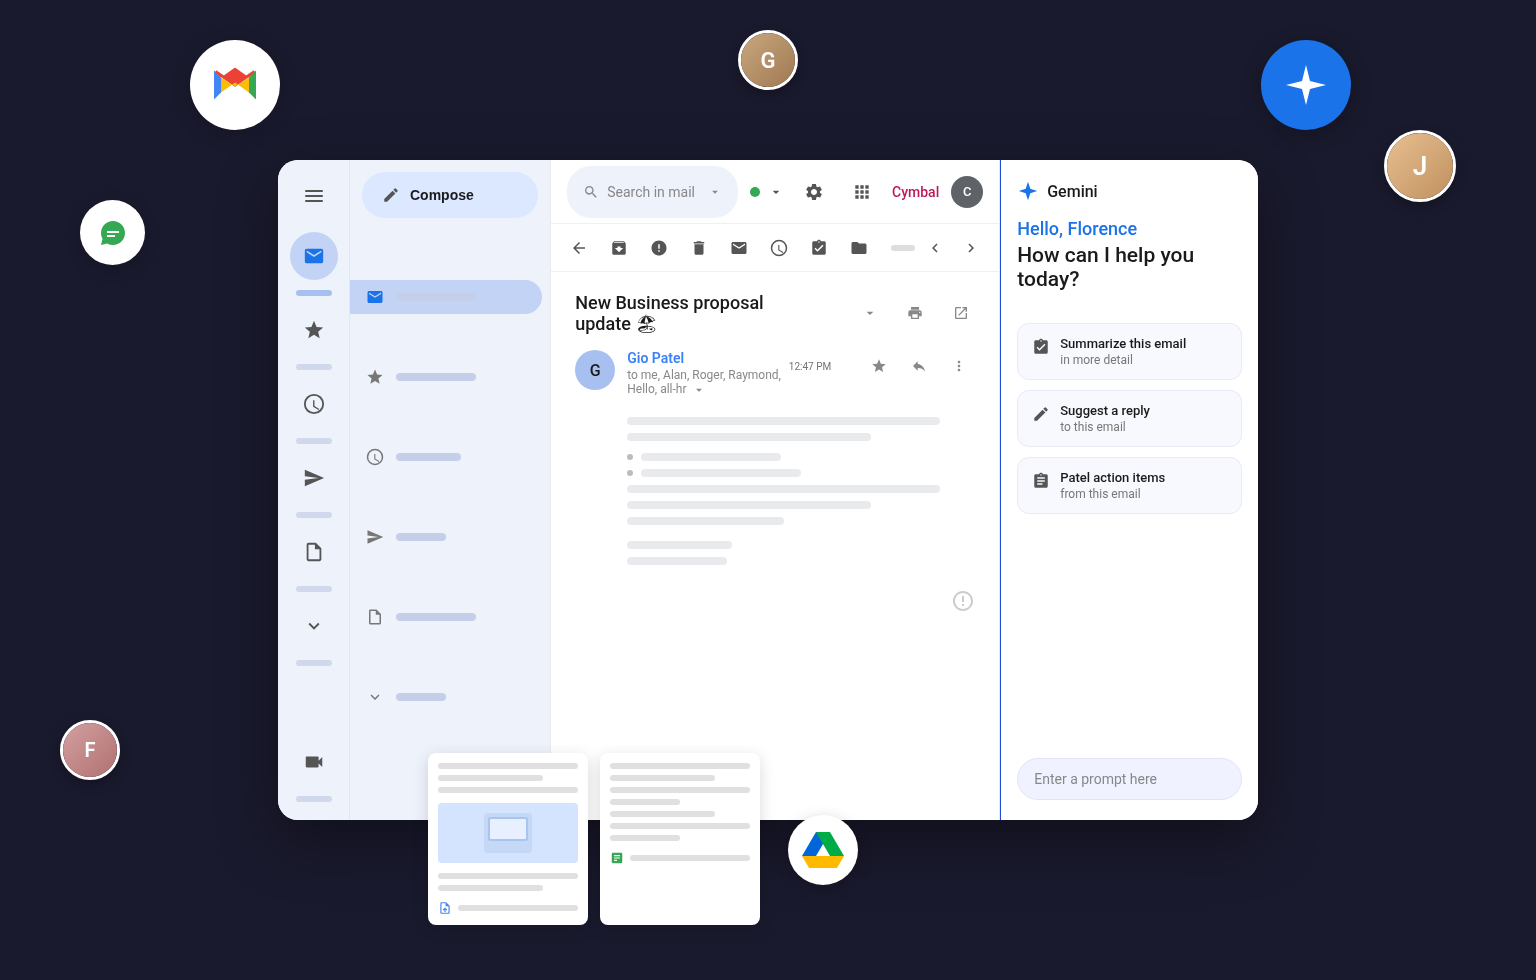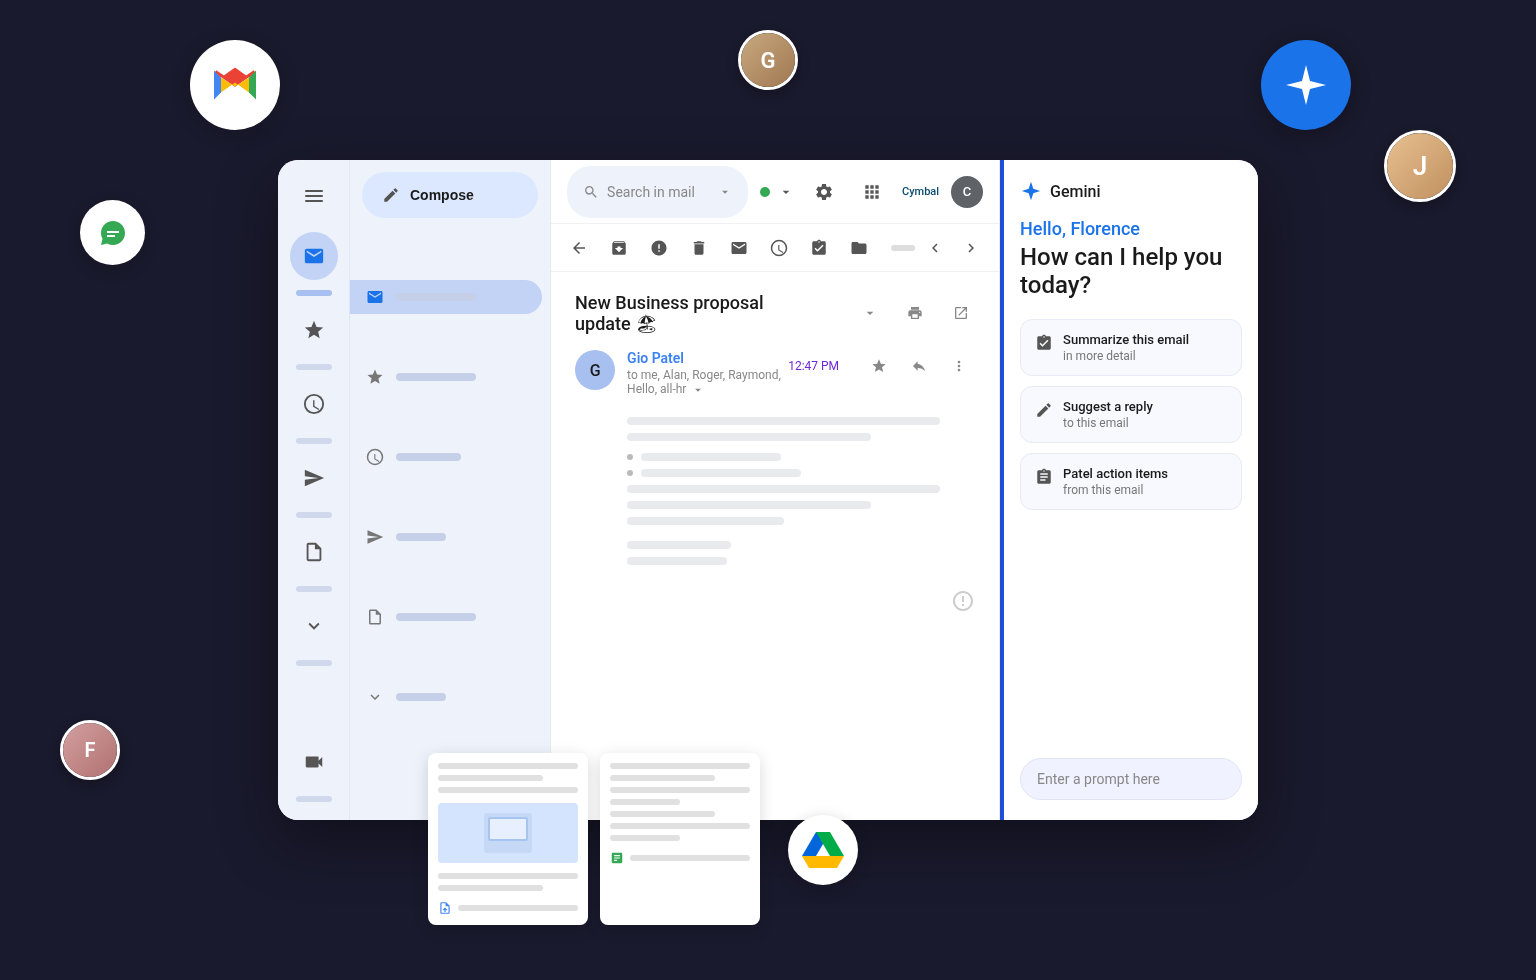--- a/index.html
+++ b/index.html
@@ -229,22 +229,22 @@
       display: flex;
       align-items: center;
       justify-content: center;
       color: white;
       font-size: 13px;
       font-weight: 500;
       cursor: pointer;
     }
 
     .brand-name {
-      font-size: 11px;
-      color: #0c4a6e;
+      font-size: 14px;
+      color: #be185d;
       font-weight: 500;
     }
 
     
     .two-panel {
       display: flex;
       flex: 1;
       overflow: hidden;
     }
 
@@ -404,23 +404,23 @@
     }
 
     .email-actions {
       display: flex;
       align-items: center;
       gap: 8px;
       color: #555;
     }
 
     .email-time {
-      font-size: 12px;
-      color: #6d28d9;
-      margin-right: 16px;
+      font-size: 10px;
+      color: #737373;
+      margin-right: 24px;
     }
 
     .email-body {
       padding: 0 0 0 52px;
     }
 
     .text-line {
       height: 8px;
       background: #e8eaed;
       border-radius: 4px;
@@ -452,21 +452,21 @@
       display: flex;
       justify-content: flex-end;
     }
 
     
     .gemini-panel {
       width: 280px;
       background: white;
       display: flex;
       flex-direction: column;
-      border-left: 4px solid #1d4ed8;
+      border-left: 1px solid #1d4ed8;
       padding: 20px 16px;
     }
 
     .gemini-header {
       display: flex;
       align-items: center;
       gap: 8px;
       margin-bottom: 16px;
     }
 
@@ -478,23 +478,23 @@
 
     .gemini-greeting {
       color: #1a73e8;
       font-size: 18px;
       font-weight: 500;
       margin-bottom: 4px;
     }
 
     .gemini-subtitle {
       color: #1a1a1a;
-      font-size: 24px;
+      font-size: 21px;
       font-weight: 500;
-      margin-bottom: 20px;
+      margin-bottom: 32px;
     }
 
     .gemini-suggestion {
       background: #f8f9ff;
       border: 1px solid #e8eaf5;
       border-radius: 12px;
       padding: 12px 14px;
       margin-bottom: 10px;
       cursor: pointer;
       display: flex;

